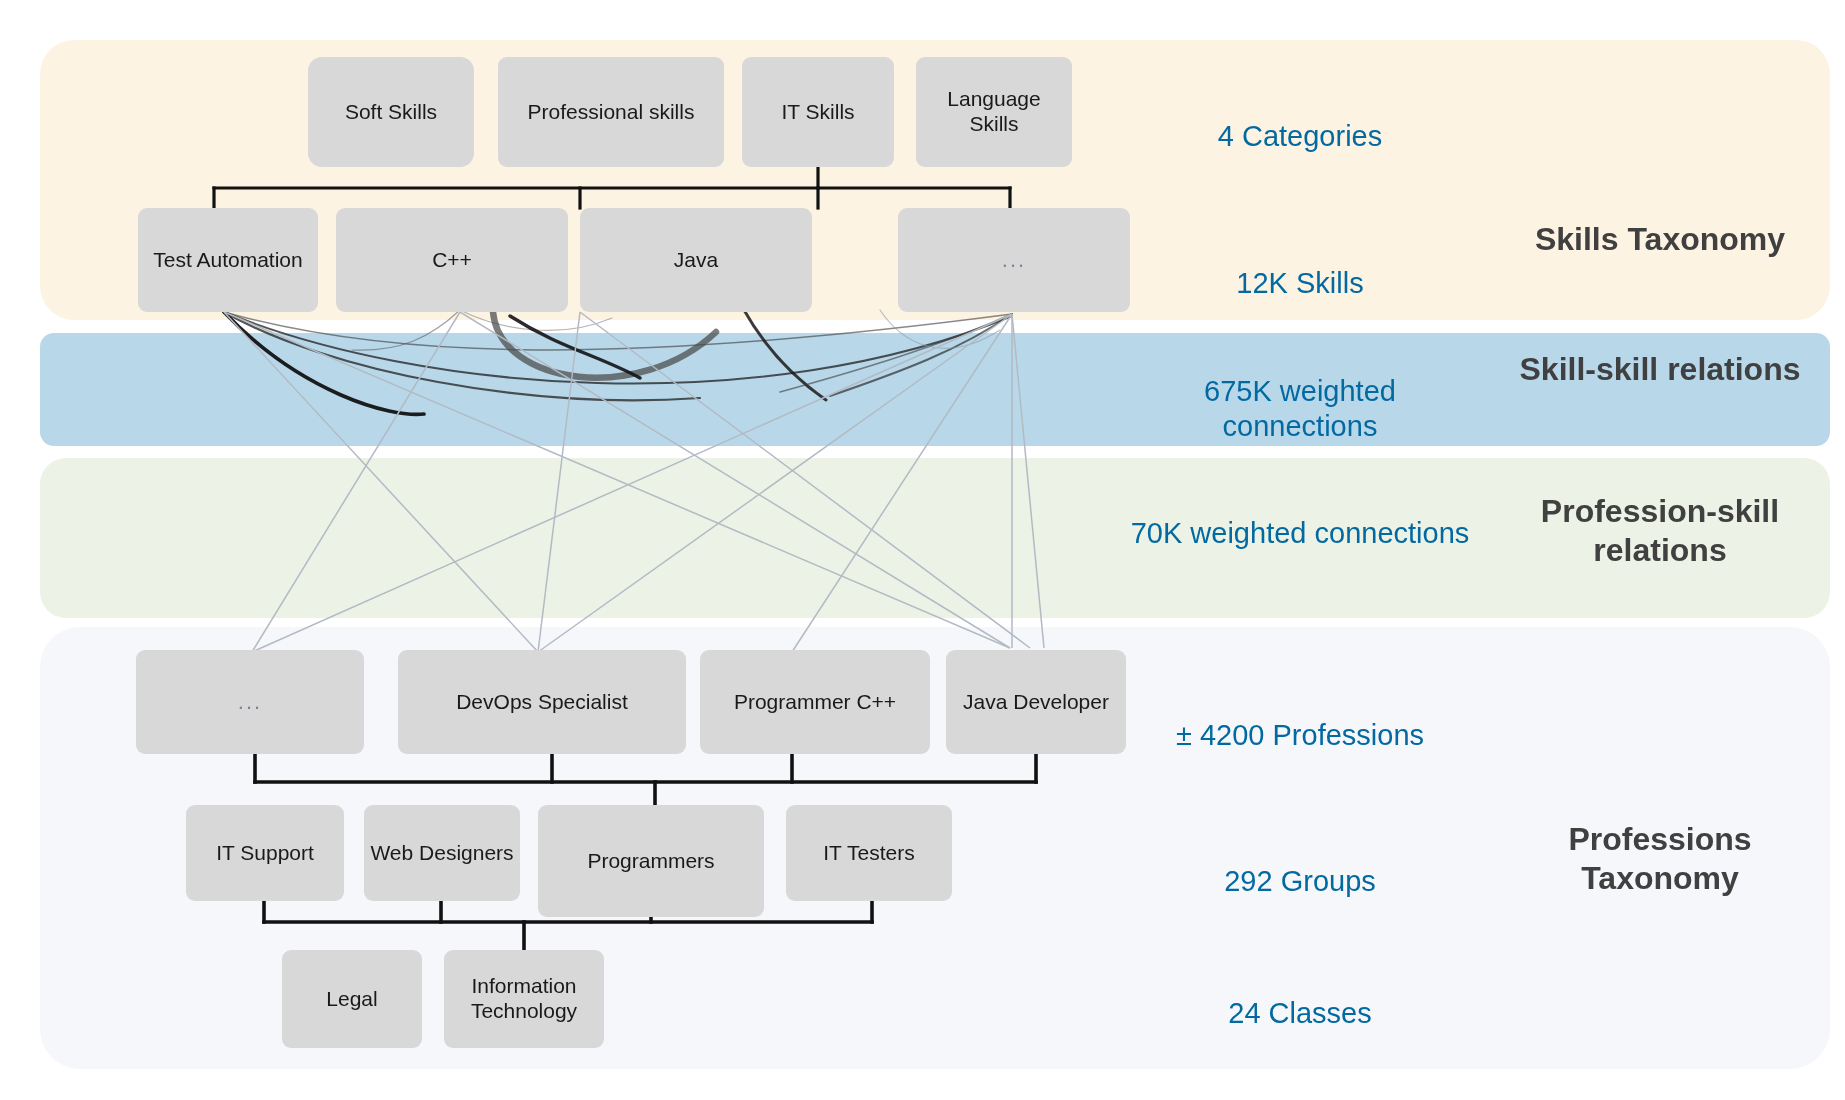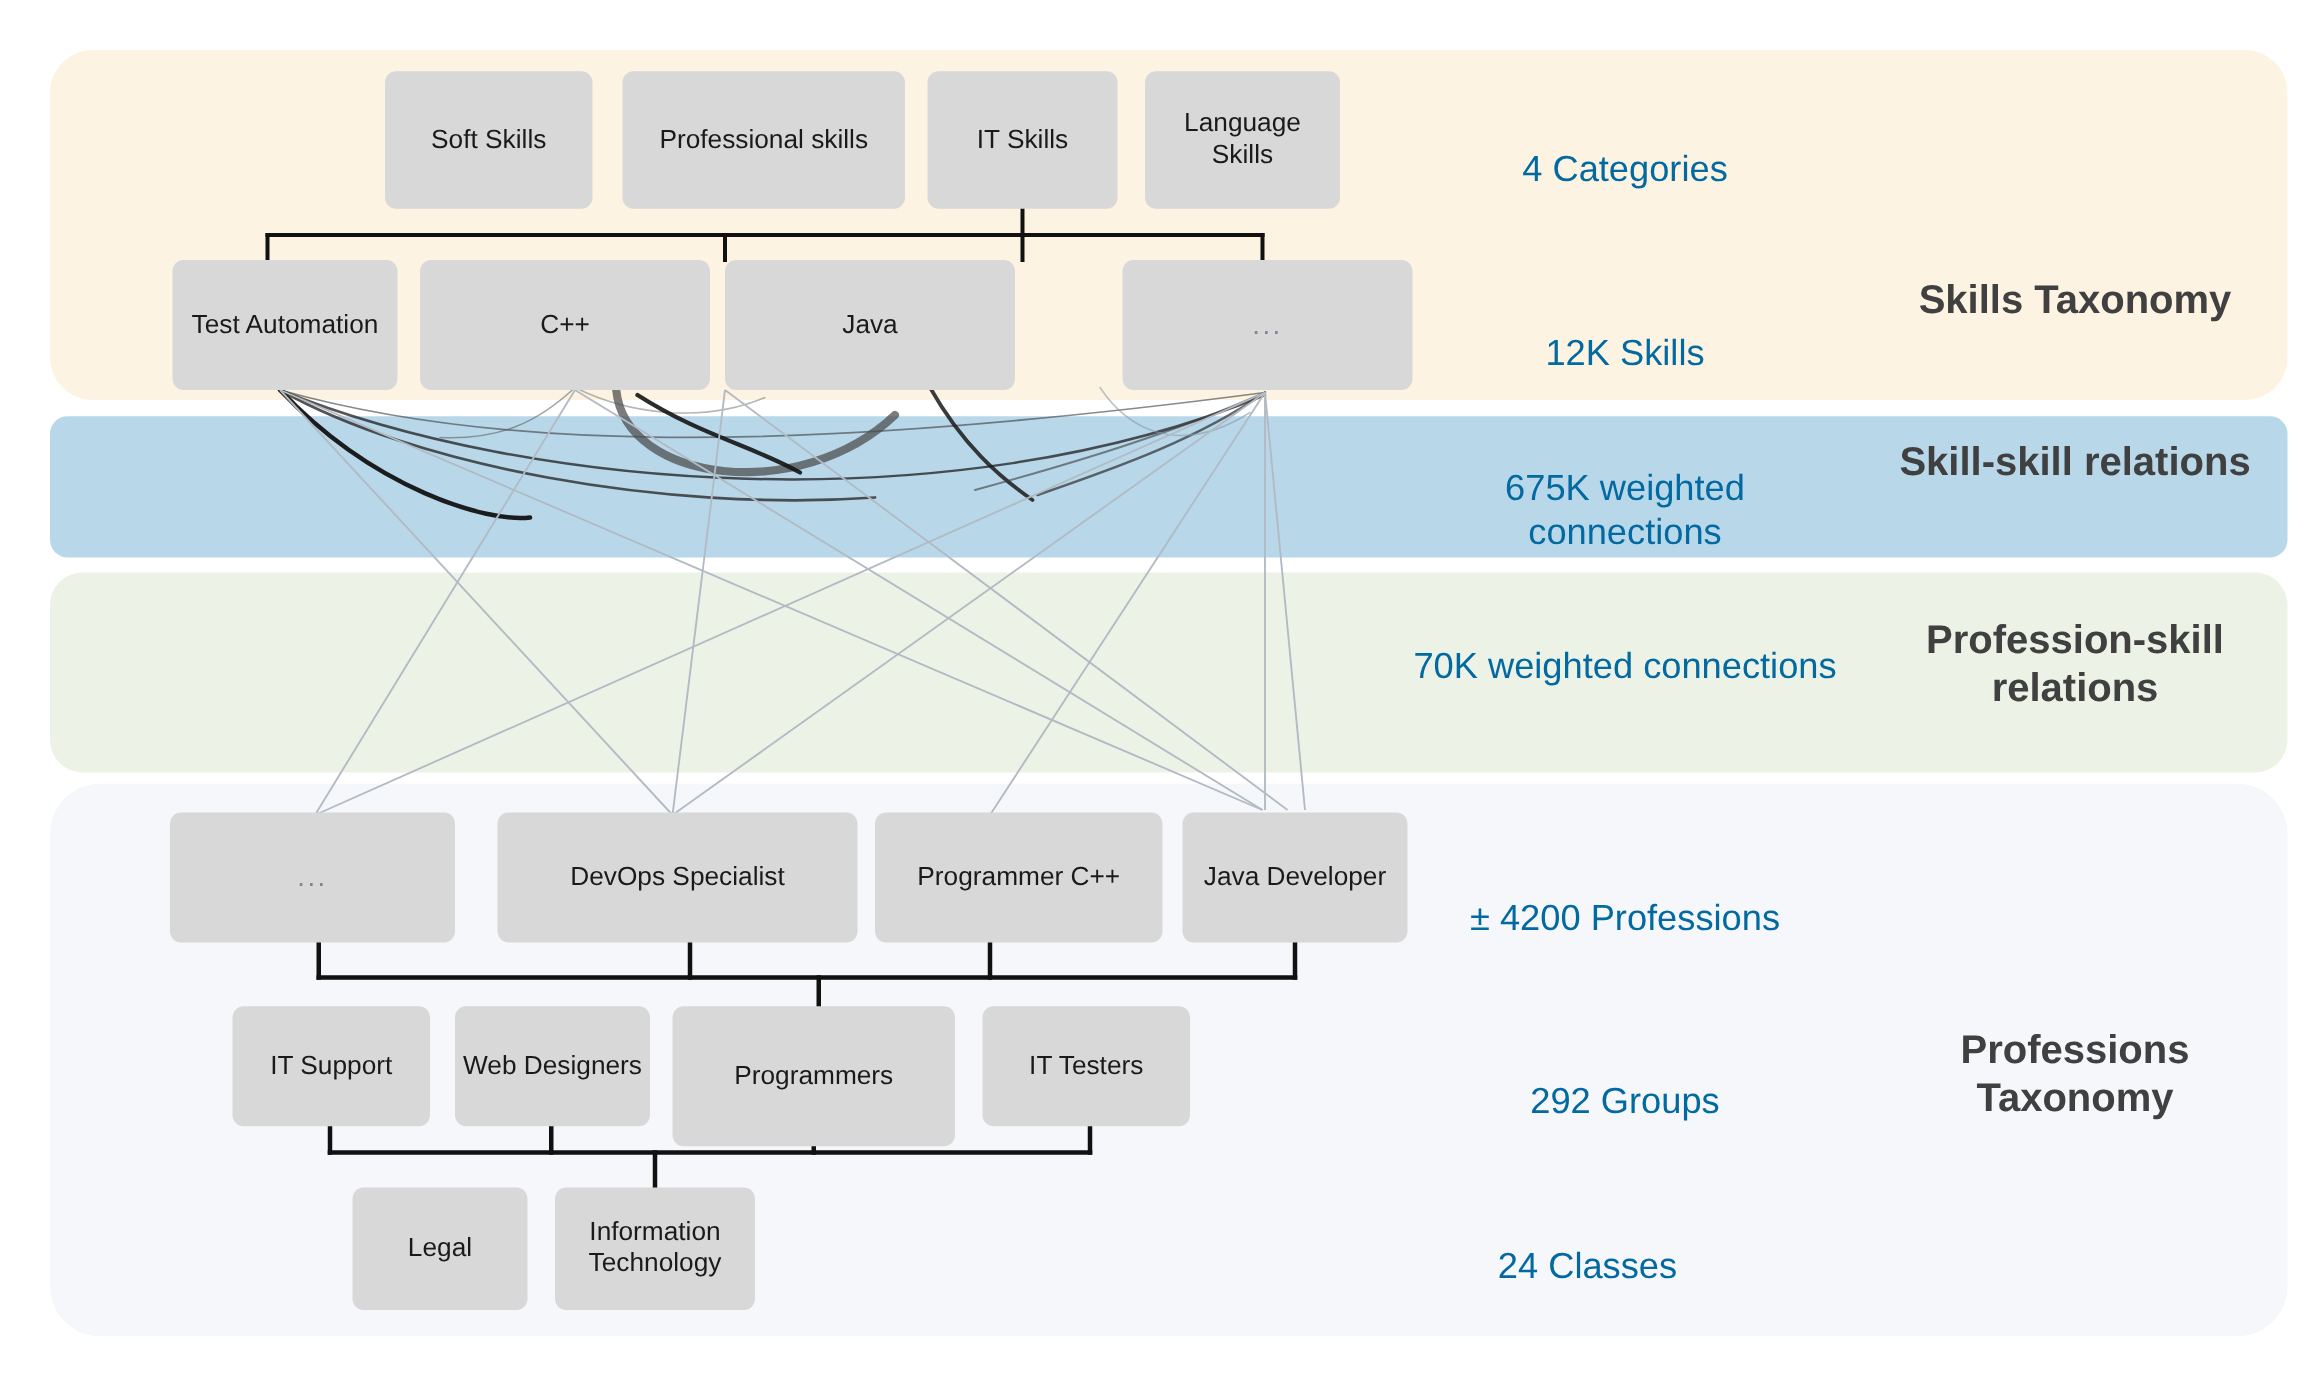--- a/index.html
+++ b/index.html
@@ -106,21 +106,21 @@
     <g stroke="#111111" stroke-width="3.6" fill="none" stroke-linecap="square">
       <line x1="264" y1="898" x2="264" y2="922"></line>
       <line x1="441" y1="898" x2="441" y2="922"></line>
       <line x1="651" y1="898" x2="651" y2="922"></line>
       <line x1="872" y1="898" x2="872" y2="922"></line>
       <line x1="264" y1="922" x2="872" y2="922"></line>
       <line x1="524" y1="922" x2="524" y2="950"></line>
     </g>
   </svg>
 
-  <div class="node" style="left:308px;top:57px;width:166px;height:110px;">Soft Skills</div>
+  <div class="node" style="left:308px;top:57px;width:166px;height:110px;border-radius:14px;">Soft Skills</div>
 
   <div class="node" style="left:498px;top:57px;width:226px;height:110px;">Professional skills</div>
 
   <div class="node" style="left:742px;top:57px;width:152px;height:110px;">IT Skills</div>
 
   <div class="node" style="left:916px;top:57px;width:156px;height:110px;">Language Skills</div>
 
   <div class="node" style="left:138px;top:208px;width:180px;height:104px;">Test Automation</div>
 
   <div class="node" style="left:336px;top:208px;width:232px;height:104px;">C++</div>
@@ -155,21 +155,21 @@
   <div class="metric" style="left:1130px;top:242px;width:340px;">12K Skills</div>
 
   <div class="metric" style="left:1130px;top:350px;width:340px;">675K weighted connections</div>
 
   <div class="metric" style="left:1130px;top:492px;width:340px;">70K weighted connections</div>
 
   <div class="metric" style="left:1130px;top:694px;width:340px;">± 4200 Professions</div>
 
   <div class="metric" style="left:1130px;top:840px;width:340px;">292 Groups</div>
 
-  <div class="metric" style="left:1100px;top:972px;width:340px;">24 Classes</div>
+  <div class="metric" style="left:1130px;top:972px;width:340px;">24 Classes</div>
 
   <div class="section-title" style="left:1490px;top:220px;width:340px;">Skills Taxonomy</div>
 
   <div class="section-title" style="left:1490px;top:350px;width:340px;">Skill-skill relations</div>
 
   <div class="section-title" style="left:1490px;top:492px;width:340px;">Profession-skill relations</div>
 
   <div class="section-title" style="left:1490px;top:820px;width:340px;">Professions Taxonomy</div>
 
 </div>

